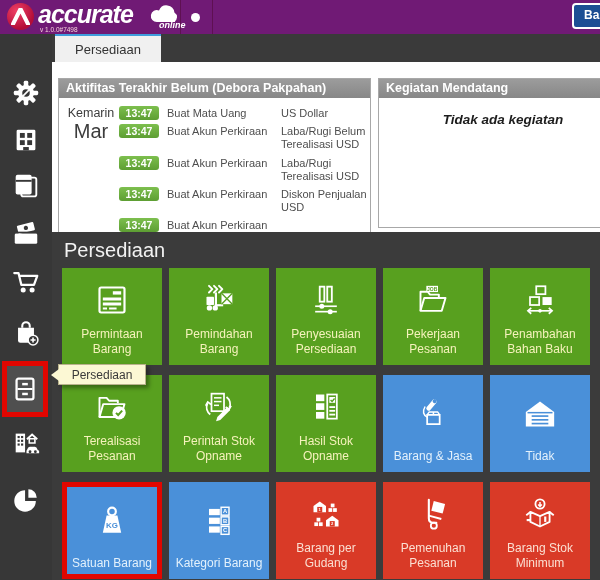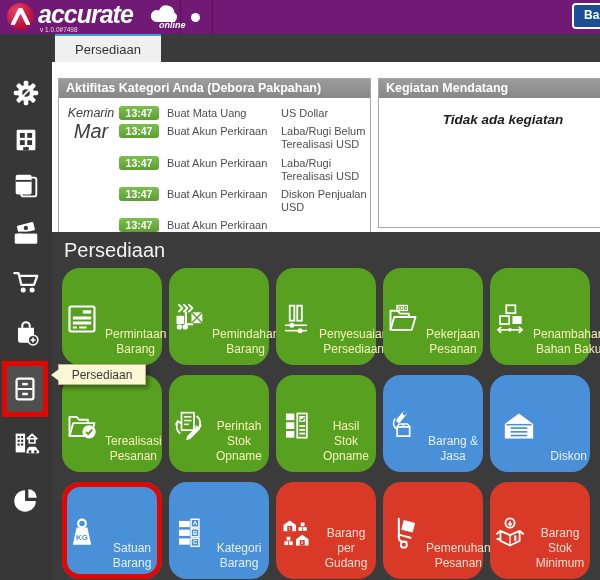--- a/index.html
+++ b/index.html
@@ -33,37 +33,37 @@
   .side-item.selected{left:2px;width:36px;height:46px;border:5px solid #e10600;background:#4f4f4f;}
   .side-icon svg .cut{fill:#373737;}
   
   .content{position:absolute;left:52px;top:62px;width:548px;height:518px;background:#fff;}
   .panel{position:absolute;border:1px solid #a8a8a8;background:#fff;box-sizing:border-box;}
   .panel-h{height:19px;background:linear-gradient(#9c9c9c,#878787);color:#fff;font-size:12.5px;
     font-weight:bold;padding:2px 7px 0 7px;box-sizing:border-box;white-space:nowrap;overflow:hidden;}
   .panel-activity{left:6px;top:16px;width:313px;height:180px;}
   .panel-upcoming{left:326px;top:16px;width:250px;height:150px;}
   .panel-body{display:flex;padding:8px 4px 0 4px;}
-  .datecol{width:56px;text-align:center;color:#3c3c3c;flex:none;font-style:italic;}
+  .datecol{width:56px;text-align:center;color:#3c3c3c;flex:none;}
   .date-rel{font-size:12.5px;}
   .date-day{font-size:34px;color:#2b2b2b;line-height:1.05;}
   .date-mon{font-size:20px;}
   .timeline{flex:1;display:flex;flex-direction:column;}
   .trow{display:flex;margin-bottom:4px;align-items:flex-start;}
   .tbadge{flex:none;width:40px;text-align:center;background:linear-gradient(#7dbf4e,#5d9e33);
     border-radius:3px;color:#fff;font-size:10.5px;font-weight:bold;padding:1px 0;}
   .tact{flex:none;width:114px;font-size:11px;color:#4e4e4e;padding-left:8px;line-height:1.2;padding-top:1px;}
   .tdet{flex:none;width:95px;font-size:11px;color:#4e4e4e;line-height:1.2;padding-top:1px;}
   .empty-msg{font-size:13.5px;font-weight:bold;font-style:italic;color:#1d1d1d;text-align:center;margin-top:14px;}
   
   .overlay{position:absolute;left:52px;top:232px;width:548px;height:348px;background:#3b3b3b;z-index:25;}
   .overlay-title{color:#f2f2f2;font-size:20px;padding:7px 0 0 12px;}
   .grid{position:absolute;left:10px;top:36px;display:grid;grid-template-columns:repeat(5,100px);
     grid-auto-rows:97px;gap:10px 7px;}
-  .tile{position:relative;display:flex;flex-direction:row;background:var(--tile-bg);cursor:pointer;border-radius:18px;}
+  .tile{position:relative;display:flex;flex-direction:column;background:var(--tile-bg);cursor:pointer;}
   .tile.hl{box-shadow:inset 0 0 0 5px #e10600;}
   .tile-icon{flex:1;display:flex;align-items:center;justify-content:center;padding-top:4px;}
   .tile-icon svg{width:40px;height:40px;display:block;}
   .tile-label{margin-top:auto;text-align:center;font-size:12px;line-height:1.25;padding:0 3px 8px 3px;color:var(--tile-fg);}
   .tile svg .cut{fill:var(--tile-bg);}
   .tile svg .cutS{stroke:var(--tile-bg);fill:none;}
   .tile svg .cutT{fill:var(--tile-bg);}
   
   .tooltip{position:absolute;left:58px;top:364px;width:86px;height:19px;background:#fcf8d4;
     border:1px solid #b9b28c;box-shadow:3px 3px 4px rgba(0,0,0,.35);z-index:40;
@@ -203,21 +203,21 @@
           <path d="M15 17 V5.5 A11.5 11.5 0 1 0 26.5 17 Z" fill="#fff"></path>
           <path d="M18.5 13.5 V4.5 A9 9 0 0 1 27.5 13.5 Z" fill="#fff"></path>
         </svg>
       </span>
     </div>
   </div>
 
 <div class="content">
 
   <div class="panel panel-activity">
-    <div class="panel-h">Aktifitas Kategori Anda (Debora Pakpahan)</div>
+    <div class="panel-h">Aktifitas Terakhir Belum (Debora Pakpahan)</div>
     <div class="panel-body">
       <div class="datecol">
         <div class="date-rel">Kemarin</div>
         <div class="date-mon">Mar</div>
       </div>
       <div class="timeline" id="timeline">
           <div class="trow">
             <span class="tbadge">13:47</span>
             <span class="tact">Buat Mata Uang</span>
             <span class="tdet">US Dollar</span>
@@ -383,21 +383,21 @@
           <svg viewBox="0 0 48 48">
             <path d="M7 21.5 L24 9 L41 21.5 V39 H7 Z" fill="#fff"></path>
             <rect class="cut" x="9" y="21.5" width="30" height="1.8"></rect>
             <g class="cut">
               <rect x="14" y="25.5" width="20" height="2"></rect>
               <rect x="14" y="30" width="20" height="2"></rect>
               <rect x="14" y="34.5" width="20" height="2"></rect>
             </g>
           </svg>
         </div>
-        <div class="tile-label">Diskon</div>
+        <div class="tile-label">Tidak</div>
       </div>
       <div class="tile hl" style="--tile-bg: #4a90d9; --tile-fg: #e3f1fc;">
         <div class="tile-icon">
           <svg viewBox="0 0 48 48">
             <circle cx="24" cy="12.5" r="4.6" fill="none" stroke="#fff" stroke-width="2.6"></circle>
             <path d="M13 38 L17.5 17.5 h13 L35 38 Z" fill="#fff"></path>
             <text class="cutT" x="24" y="32.5" text-anchor="middle" font-size="9.5" font-weight="bold">KG</text>
           </svg>
         </div>
         <div class="tile-label">Satuan Barang</div>

